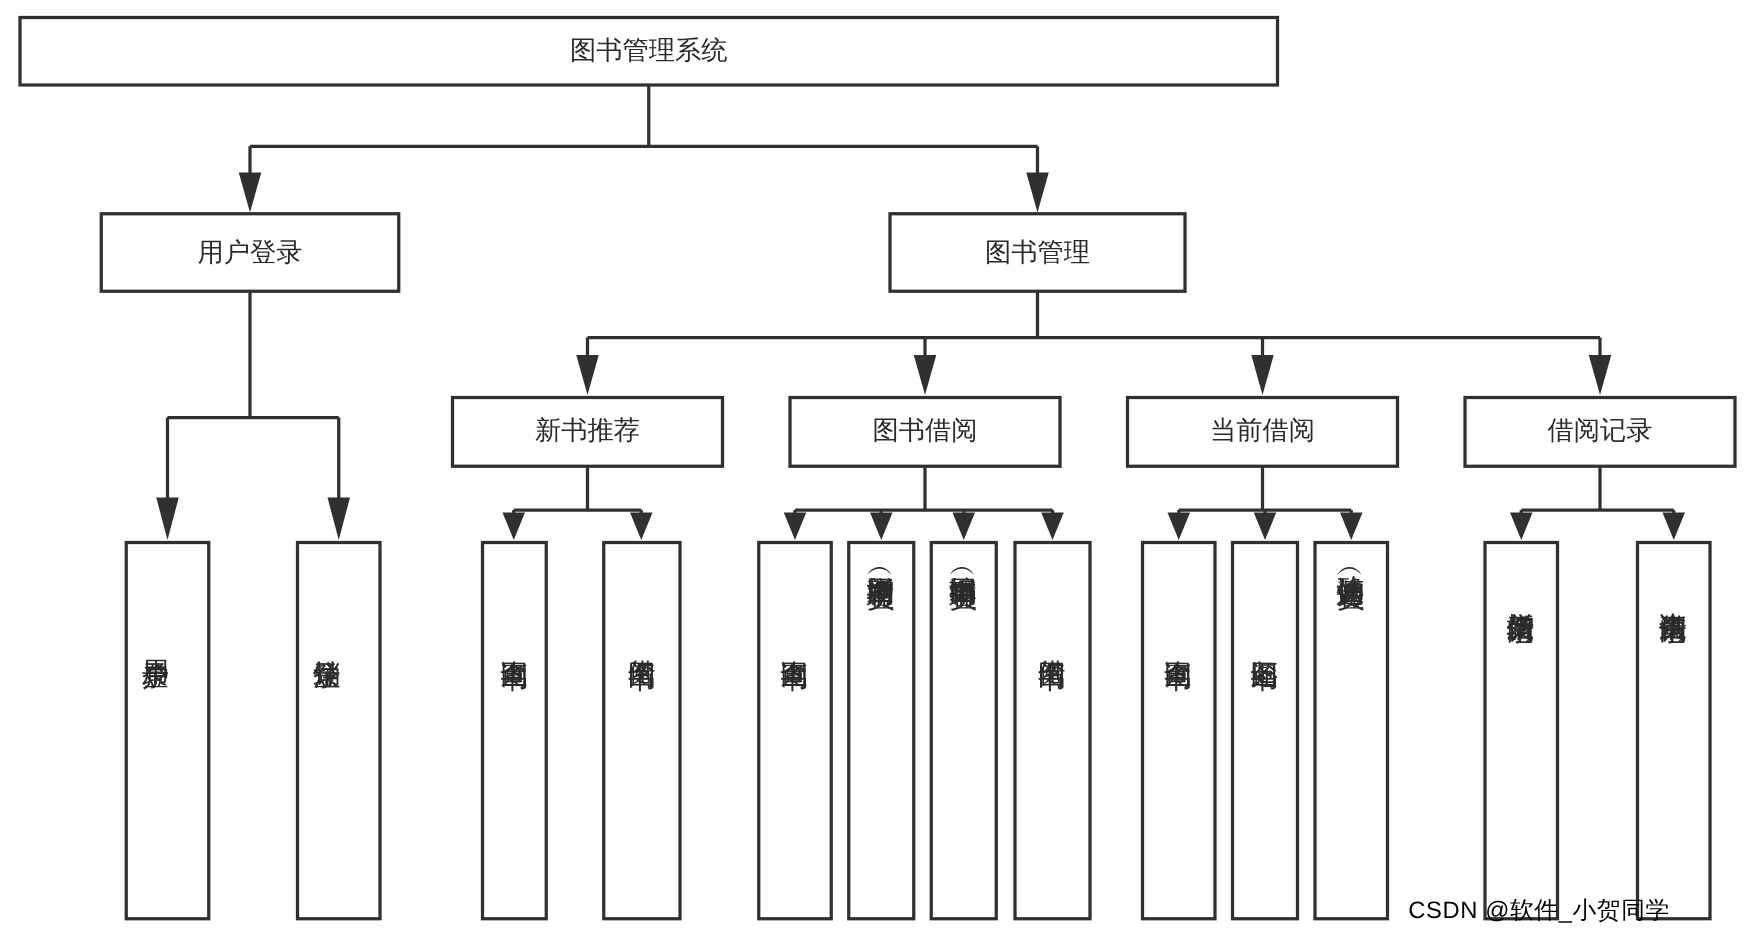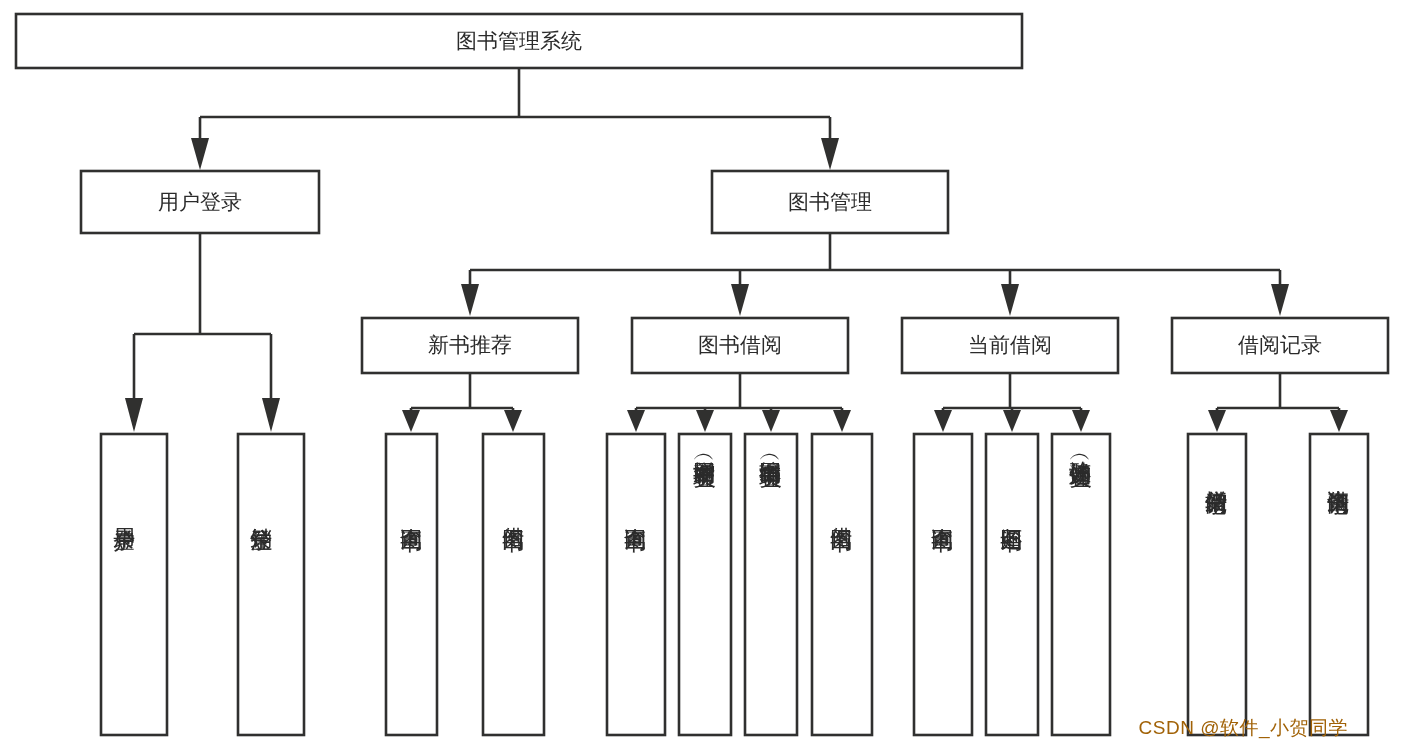--- a/index.html
+++ b/index.html
@@ -57,25 +57,25 @@
     font-family: "Liberation Sans", "DejaVu Sans", sans-serif;
     font-size: 22px;
     line-height: 1.06;
     color: #2b2b2b;
     letter-spacing: 1px;
     white-space: nowrap;
     pointer-events: none;
   }
   .watermark {
     position: absolute;
-    right: 4px;
+    right: 16px;
     bottom: 6px;
     font-family: "Liberation Sans", "DejaVu Sans", sans-serif;
     font-size: 19px;
-    color: #a16207;
+    color: #000000;
     letter-spacing: 0.5px;
     white-space: nowrap;
   }
 </style>
 </head>
 <body>
 
 <div id="diagram-root">
 
   <svg class="flow" viewBox="0 0 1405 747" xmlns="http://www.w3.org/2000/svg">

